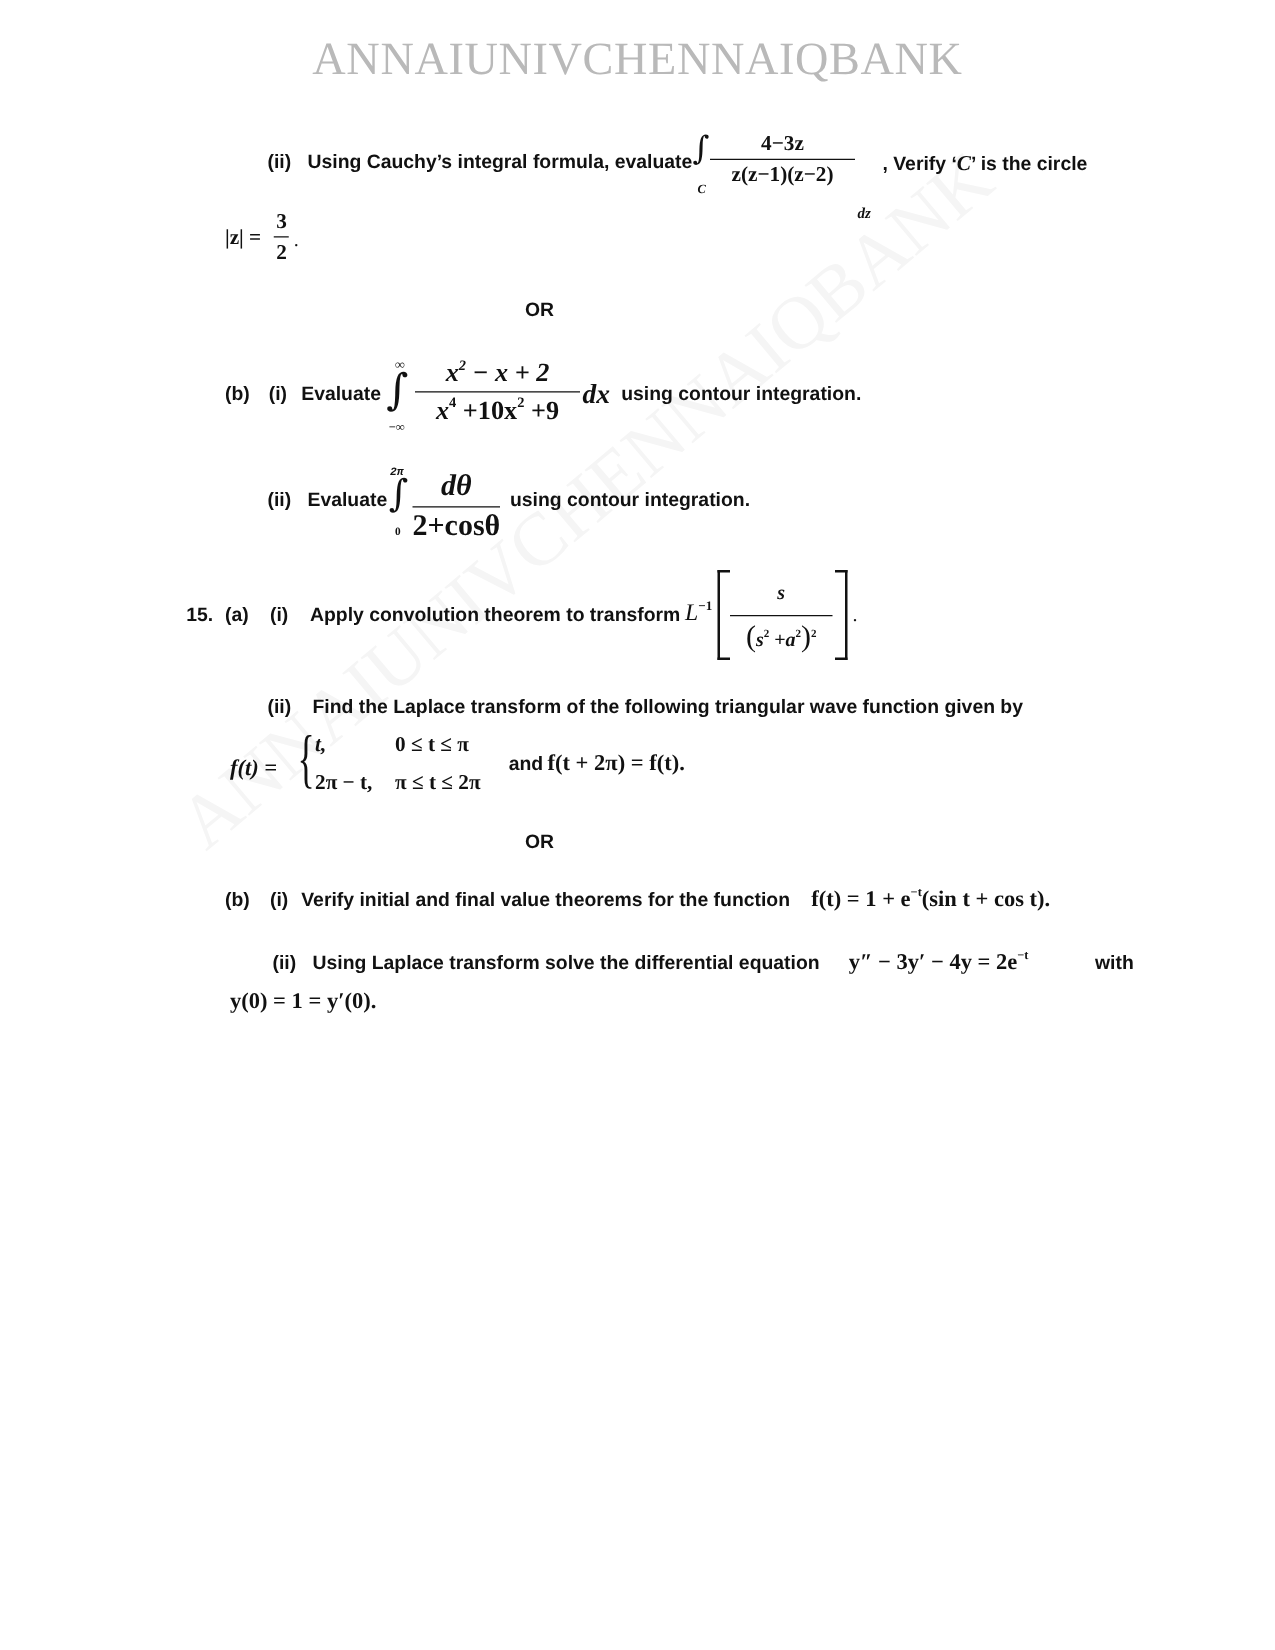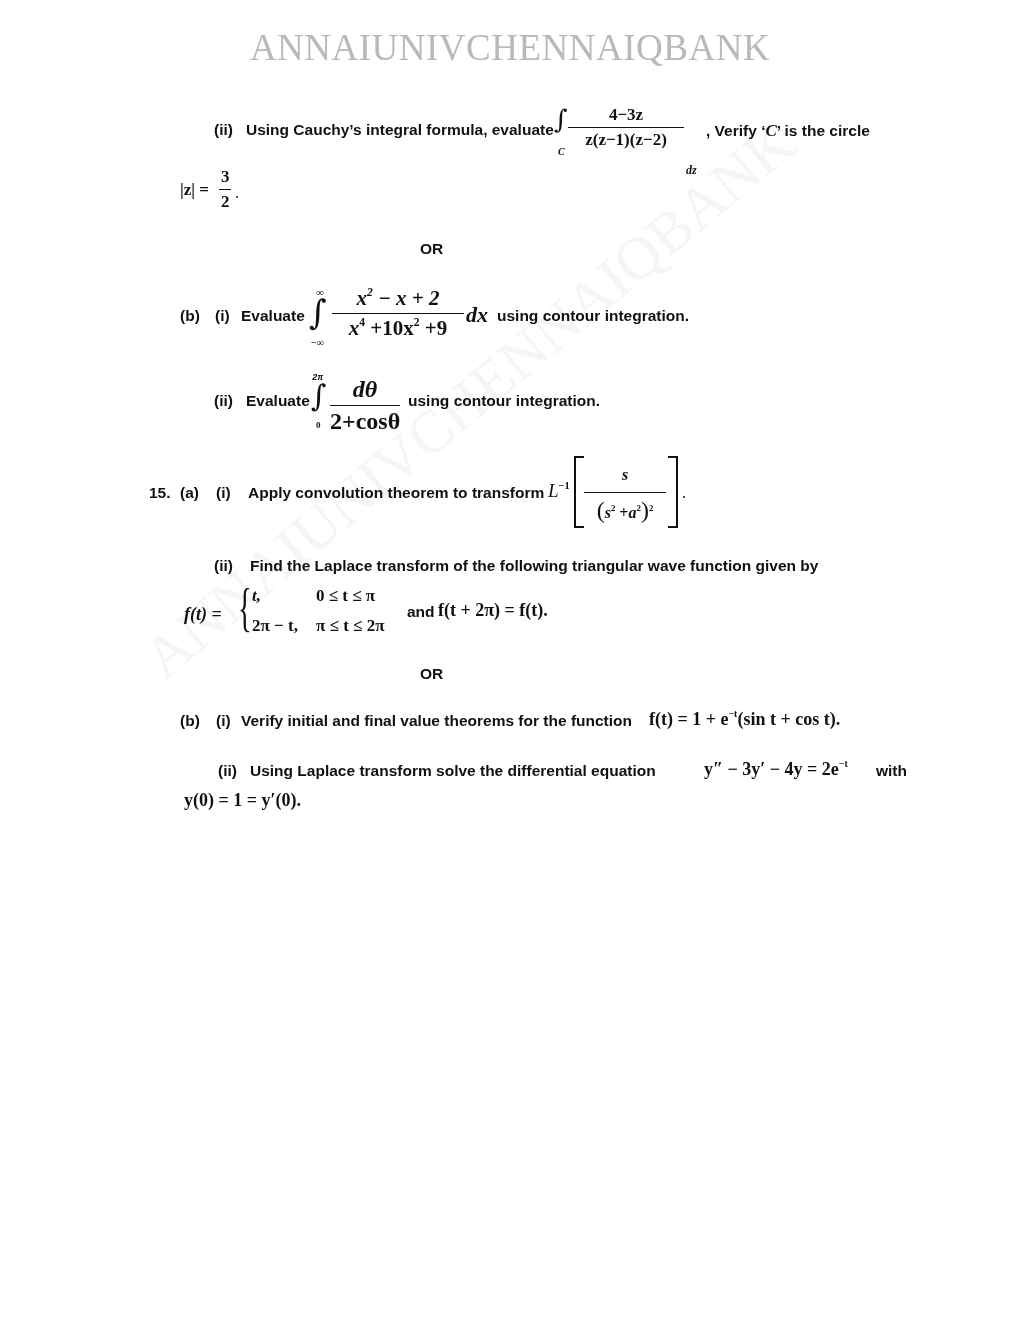--- a/index.html
+++ b/index.html
@@ -132,17 +132,17 @@
 
 <div class="abs txt" style="left:180px; top:712px;">(b)</div>
 <div class="abs txt" style="left:216px; top:712px;">(i)</div>
 <div class="abs txt" style="left:241px; top:712px;">Verify initial and final value theorems for the function</div>
 <div class="abs m b" style="left:649px; top:709px; font-size:18px;">
   <span>f(t) = 1 + e</span><sup class="s">−t</sup><span>(sin t + cos t).</span>
 </div>
 
 <div class="abs txt" style="left:218px; top:762px;">(ii)</div>
 <div class="abs txt" style="left:250px; top:762px;">Using Laplace transform solve the differential equation</div>
-<div class="abs m b" style="left:704px; top:759px; font-size:18px;">
+<div class="abs m b" style="left:679px; top:759px; font-size:18px;">
   <span>y″ − 3y′ − 4y = 2e</span><sup class="s">−t</sup>
 </div>
 <div class="abs txt" style="left:828px; top:762px;margin-left:48px;">with</div>
 <div class="abs m b" style="left:184px; top:790px; font-size:18px;">y(0) = 1 = y′(0).</div>
 
 </body></html>

